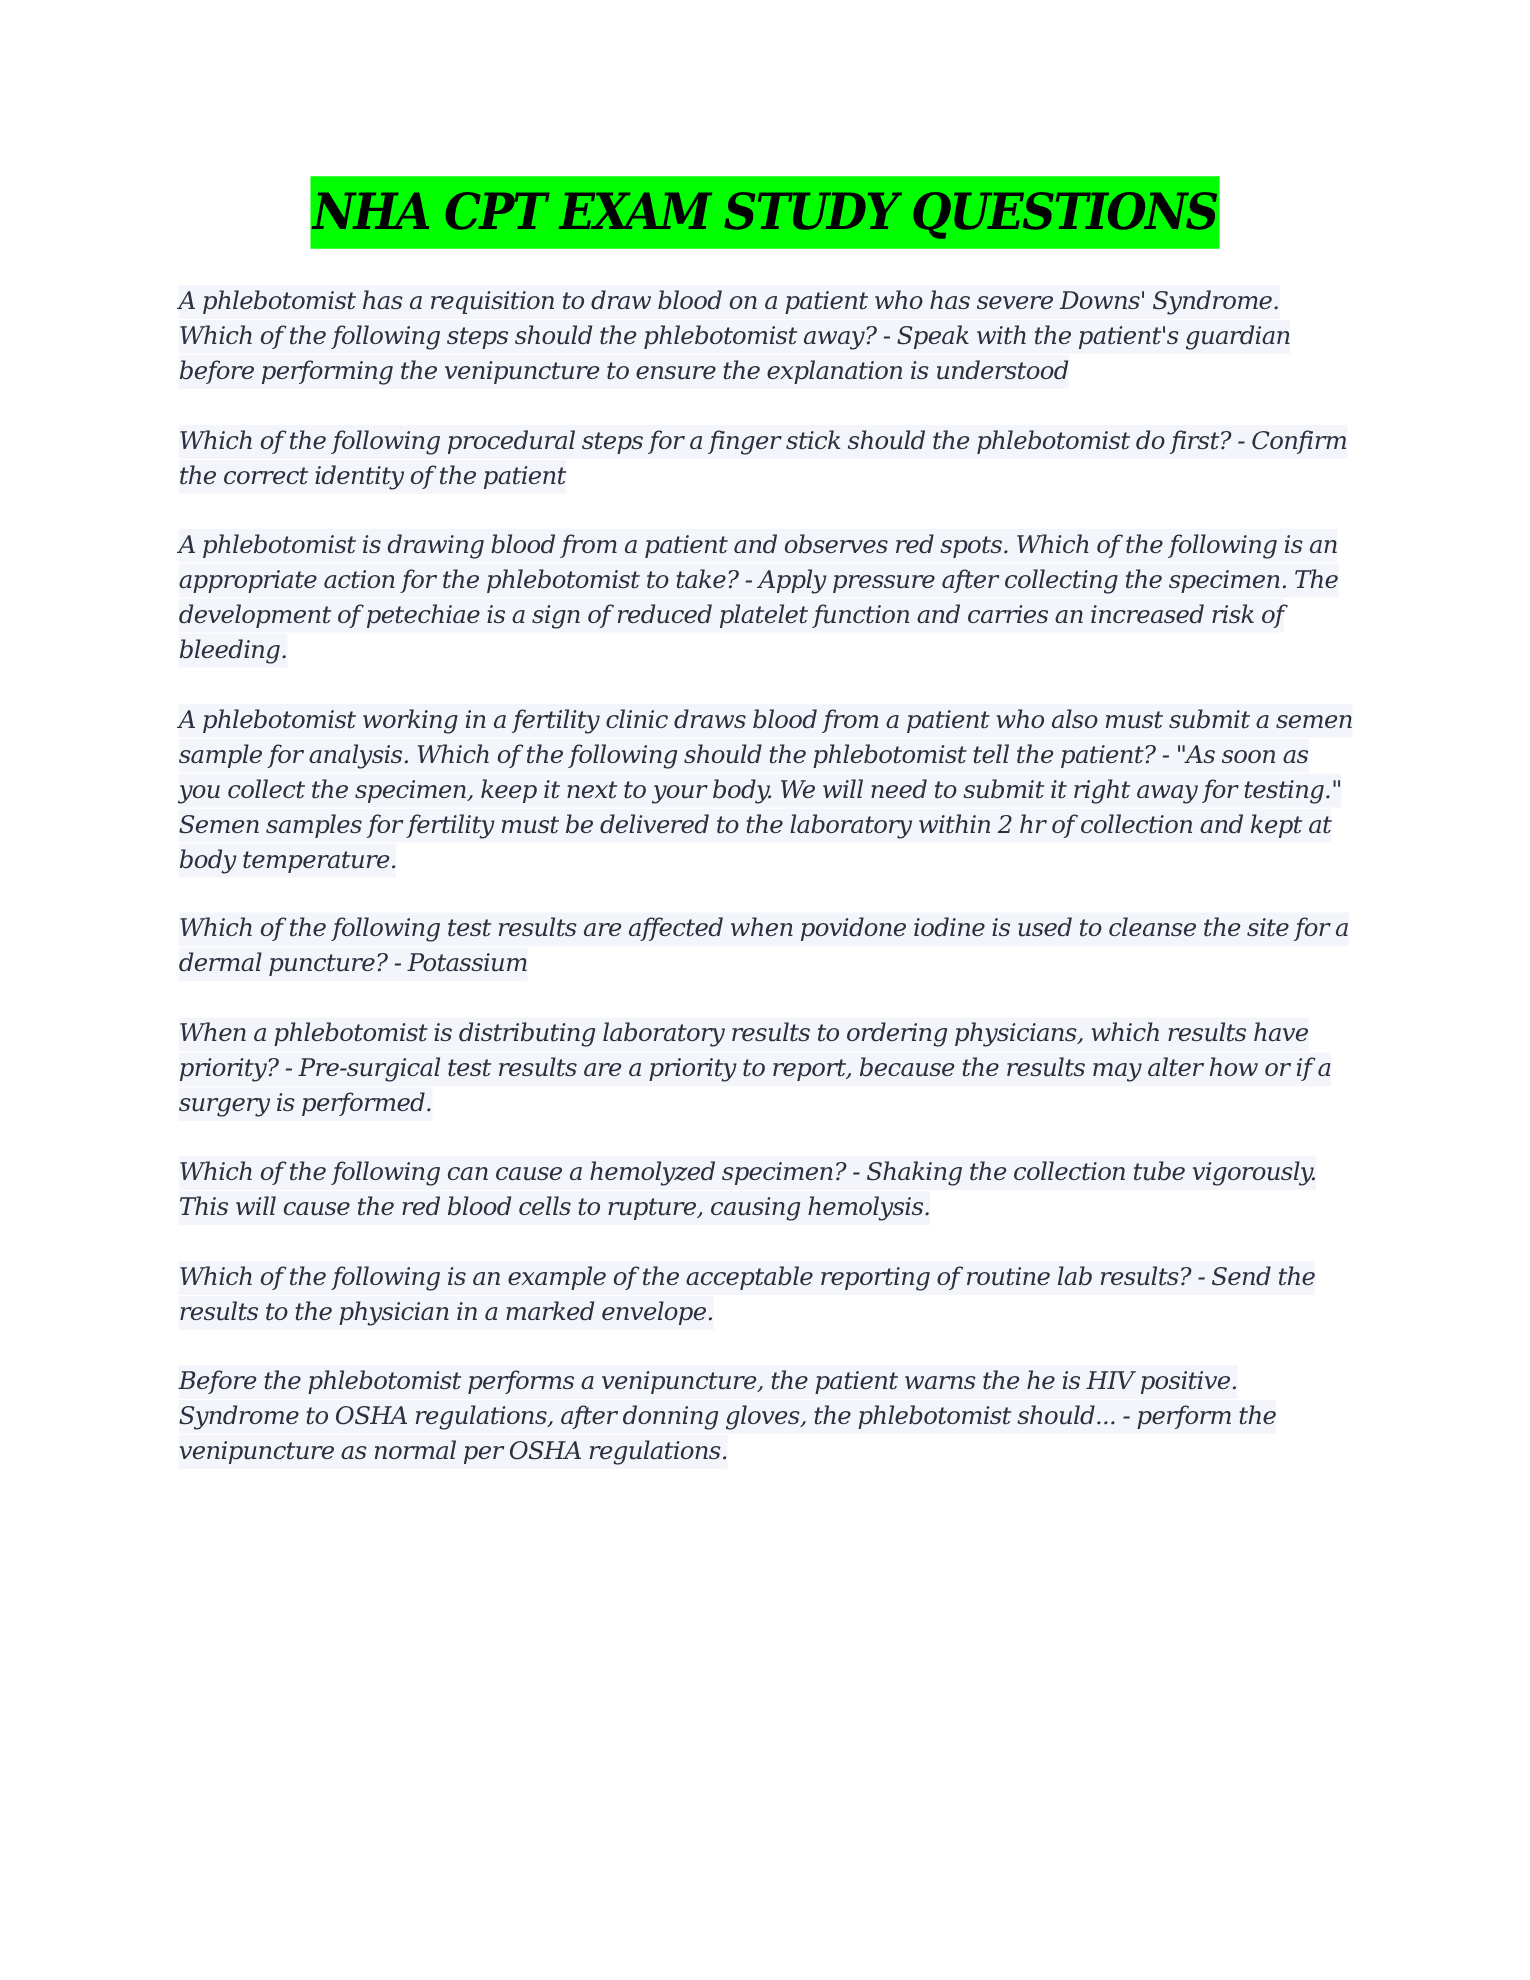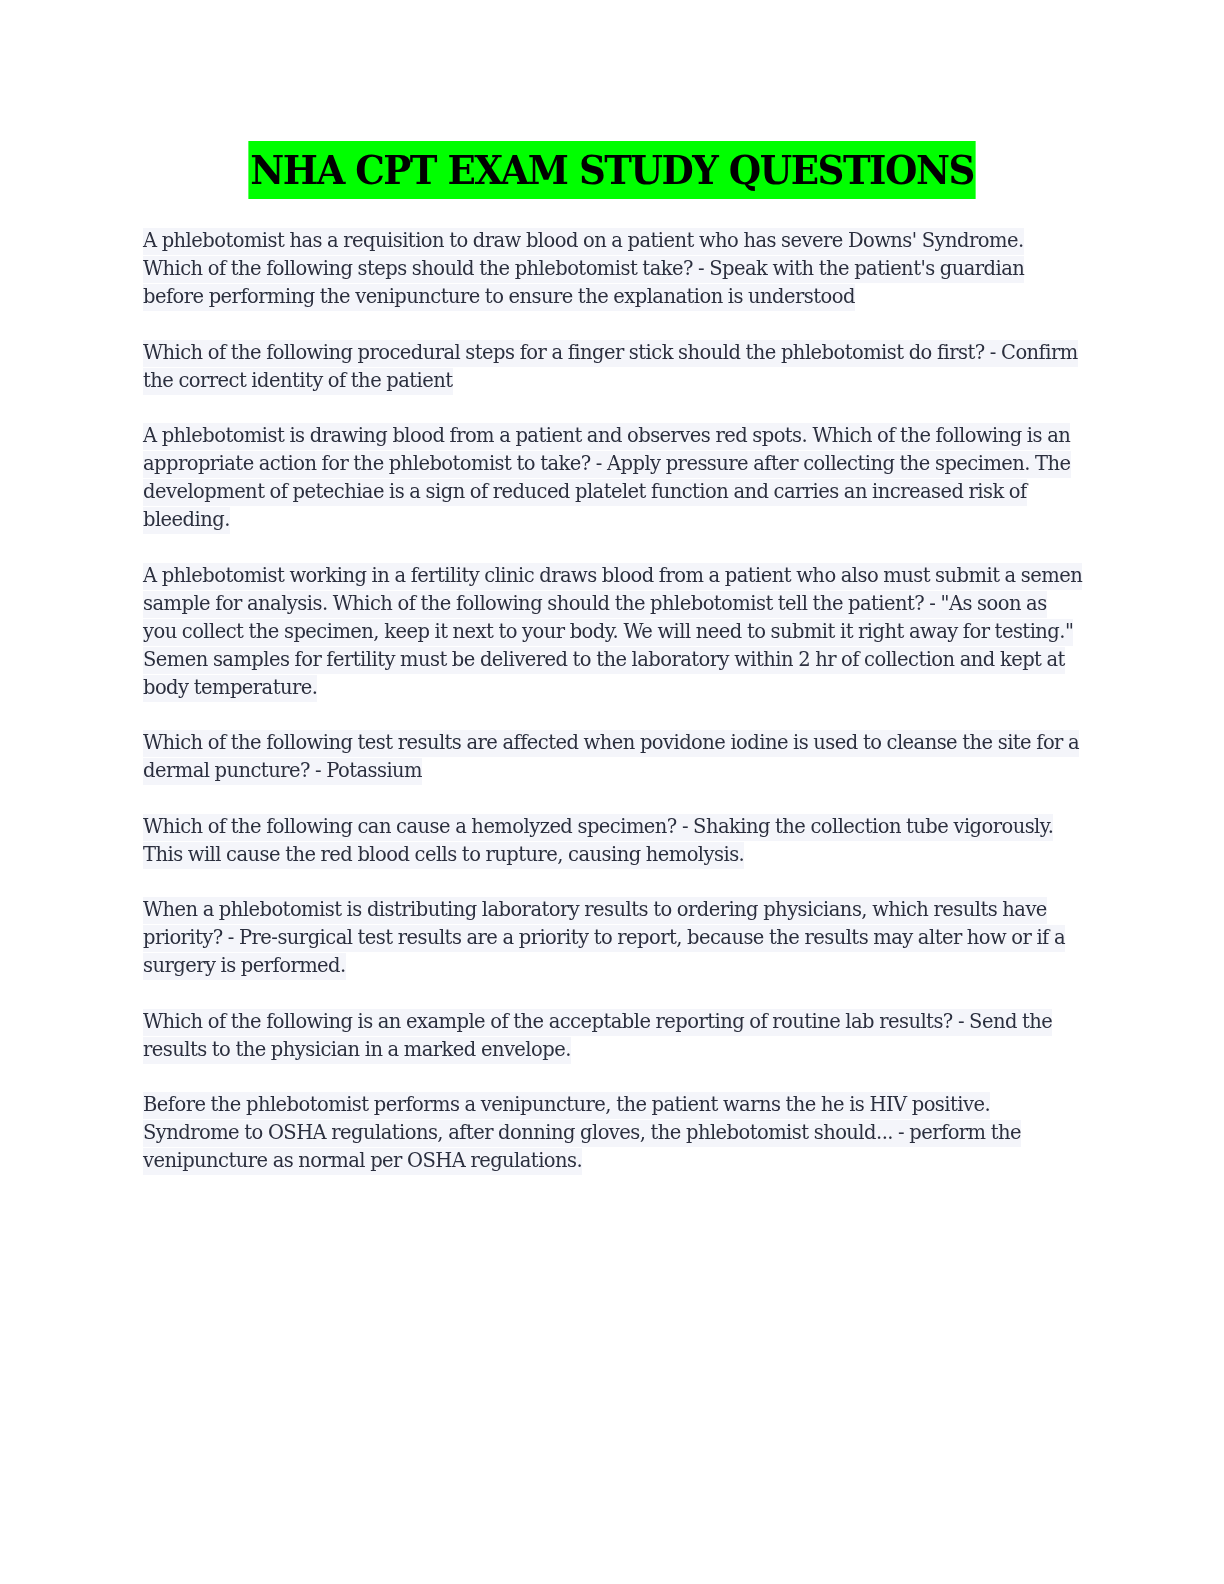--- a/index.html
+++ b/index.html
@@ -6,20 +6,21 @@
       margin: 0;
       padding: 0;
       background: #ffffff;
     }
     .page {
       position: relative;
       width: 1224px;
       height: 1328px;
       background: #ffffff;
       overflow: hidden;
+      font-style: italic;
     }
     .title-wrap {
       position: absolute;
       top: 141px;
       left: 0;
       width: 1224px;
       text-align: center;
     }
     .title {
       display: inline-block;
@@ -60,23 +61,23 @@
   </style>
 </head>
 <body>
 
 <div class="page">
   <div class="title-wrap">
     <h1 class="title" style="margin:0;">NHA CPT EXAM STUDY QUESTIONS</h1>
   </div>
 
   <div class="content">
-    <p class="qa"><span class="hl">A phlebotomist has a requisition to draw blood on a patient who has severe Downs' Syndrome. Which of the following steps should the phlebotomist take? - Speak with the patient's guardian before performing the venipuncture to ensure the explanation is understood</span></p>
+    <p class="qa"><span class="hl">A phlebotomist has a requisition to draw blood on a patient who has severe Downs' Syndrome. Which of the following steps should the phlebotomist away? - Speak with the patient's guardian before performing the venipuncture to ensure the explanation is understood</span></p>
     <p class="qa"><span class="hl">Which of the following procedural steps for a finger stick should the phlebotomist do first? - Confirm the correct identity of the patient</span></p>
     <p class="qa"><span class="hl">A phlebotomist is drawing blood from a patient and observes red spots. Which of the following is an appropriate action for the phlebotomist to take? - Apply pressure after collecting the specimen. The development of petechiae is a sign of reduced platelet function and carries an increased risk of bleeding.</span></p>
     <p class="qa"><span class="hl">A phlebotomist working in a fertility clinic draws blood from a patient who also must submit a semen sample for analysis. Which of the following should the phlebotomist tell the patient? - "As soon as you collect the specimen, keep it next to your body. We will need to submit it right away for testing." Semen samples for fertility must be delivered to the laboratory within 2 hr of collection and kept at body temperature.</span></p>
     <p class="qa"><span class="hl">Which of the following test results are affected when povidone iodine is used to cleanse the site for a dermal puncture? - Potassium</span></p>
+    <p class="qa"><span class="hl">When a phlebotomist is distributing laboratory results to ordering physicians, which results have priority? - Pre-surgical test results are a priority to report, because the results may alter how or if a surgery is performed.</span></p>
     <p class="qa"><span class="hl">Which of the following can cause a hemolyzed specimen? - Shaking the collection tube vigorously. This will cause the red blood cells to rupture, causing hemolysis.</span></p>
-    <p class="qa"><span class="hl">When a phlebotomist is distributing laboratory results to ordering physicians, which results have priority? - Pre-surgical test results are a priority to report, because the results may alter how or if a surgery is performed.</span></p>
     <p class="qa"><span class="hl">Which of the following is an example of the acceptable reporting of routine lab results? - Send the results to the physician in a marked envelope.</span></p>
     <p class="qa"><span class="hl">Before the phlebotomist performs a venipuncture, the patient warns the he is HIV positive. Syndrome to OSHA regulations, after donning gloves, the phlebotomist should... - perform the venipuncture as normal per OSHA regulations.</span></p>
   </div>
 </div>
 
 </body></html>

